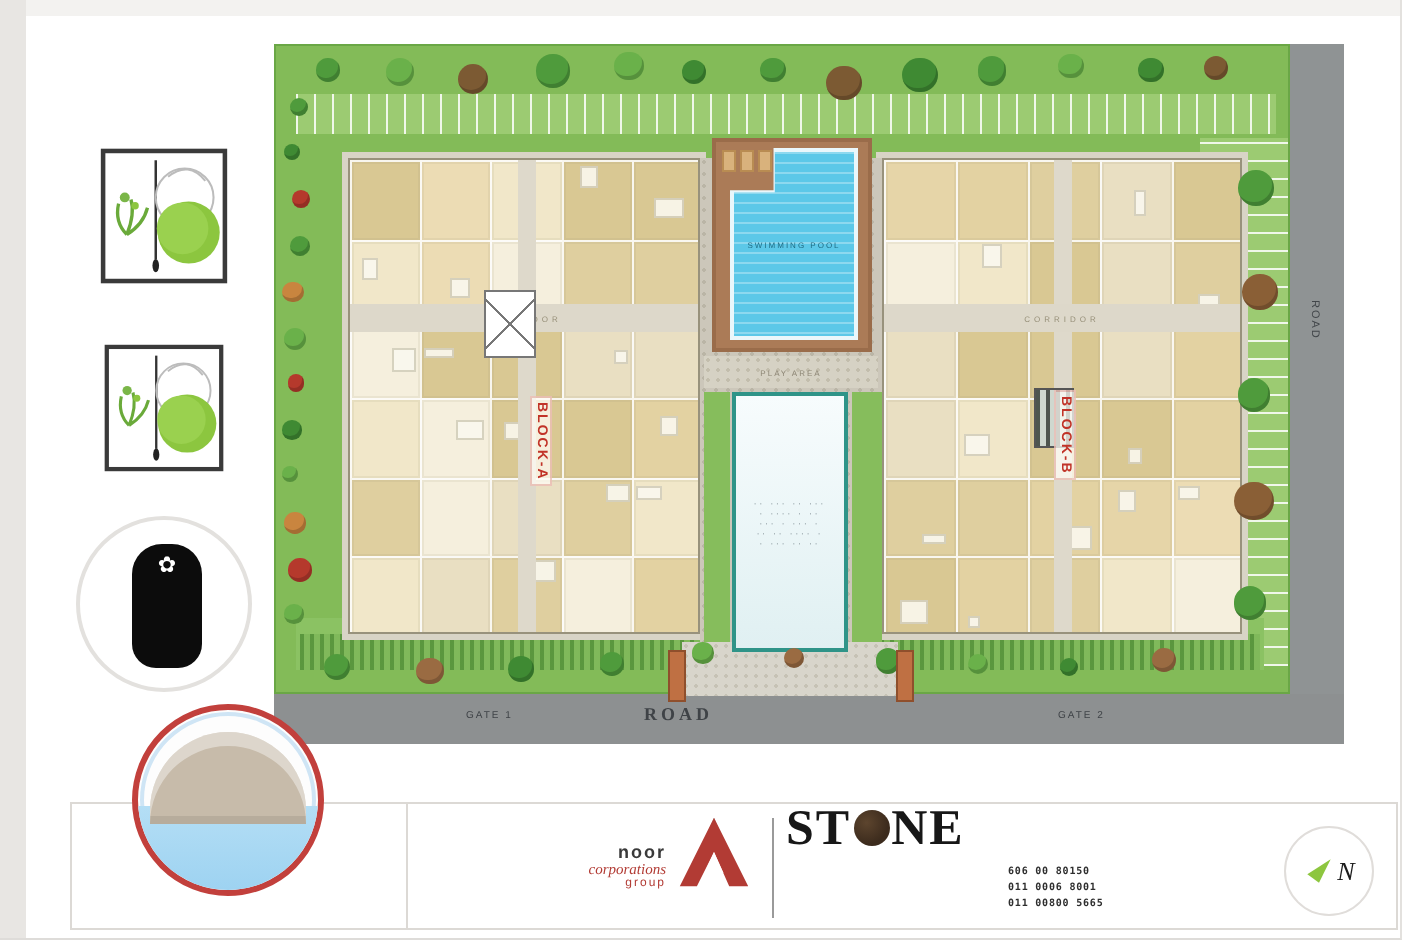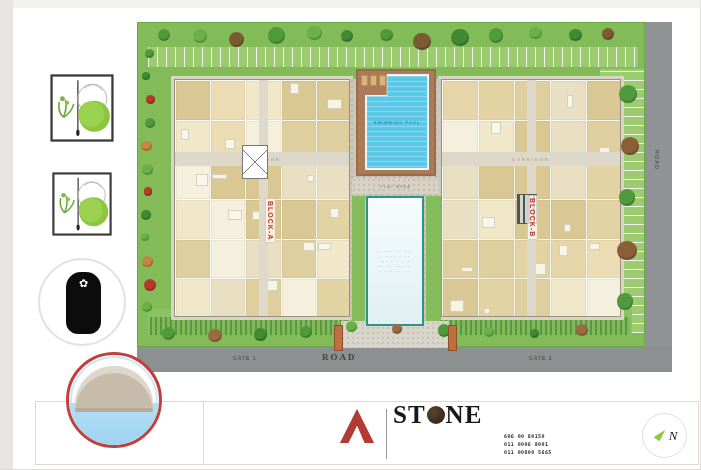--- a/index.html
+++ b/index.html
@@ -358,20 +358,25 @@
         </div>
         <div class="driveway"></div>
       </div>
       <div class="gatepost" style="left:196px;top:302px;"></div>
       <div class="gatepost" style="left:310px;top:302px;"></div>
     </div>
   </div>
 
   <div class="footer">
     <div class="footer-divider"></div>
+    <div class="noor">
+      <div class="noor-l1">noor</div>
+      <div class="noor-l2">corporations</div>
+      <div class="noor-l3">group</div>
+    </div>
     <svg class="amark" viewBox="0 0 46 40">
       <path d="M10 31 L23 2 L27 11 L17 31 Z" fill="#8d8d8d" opacity="0.75"></path>
       <path d="M23 2 L41 38 L31 38 L23 20 L14 38 L5 38 Z" fill="#b23b34"></path>
       <path d="M23 20 L28 31 L18 31 Z" fill="#fff"></path>
     </svg>
     <div class="brand-divider"></div>
     <div class="brand">
       <div class="stone"><span>ST</span><span class="ocirc"></span><span>NE</span></div>
     </div>
     <div class="contact">

